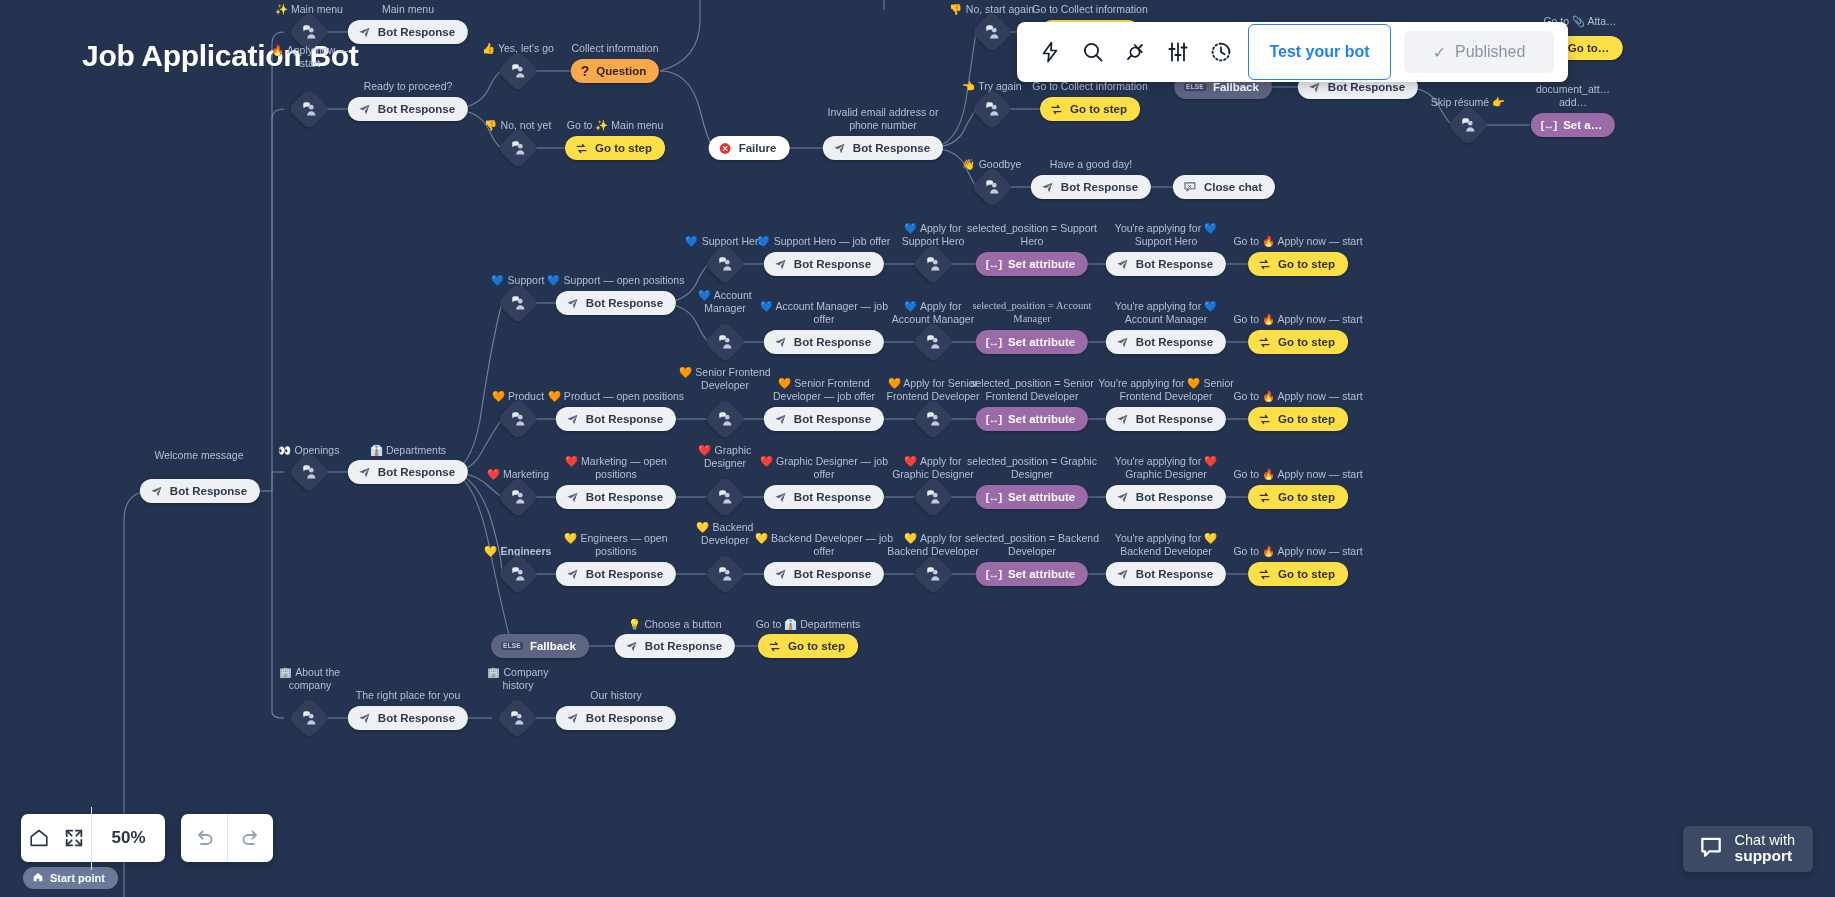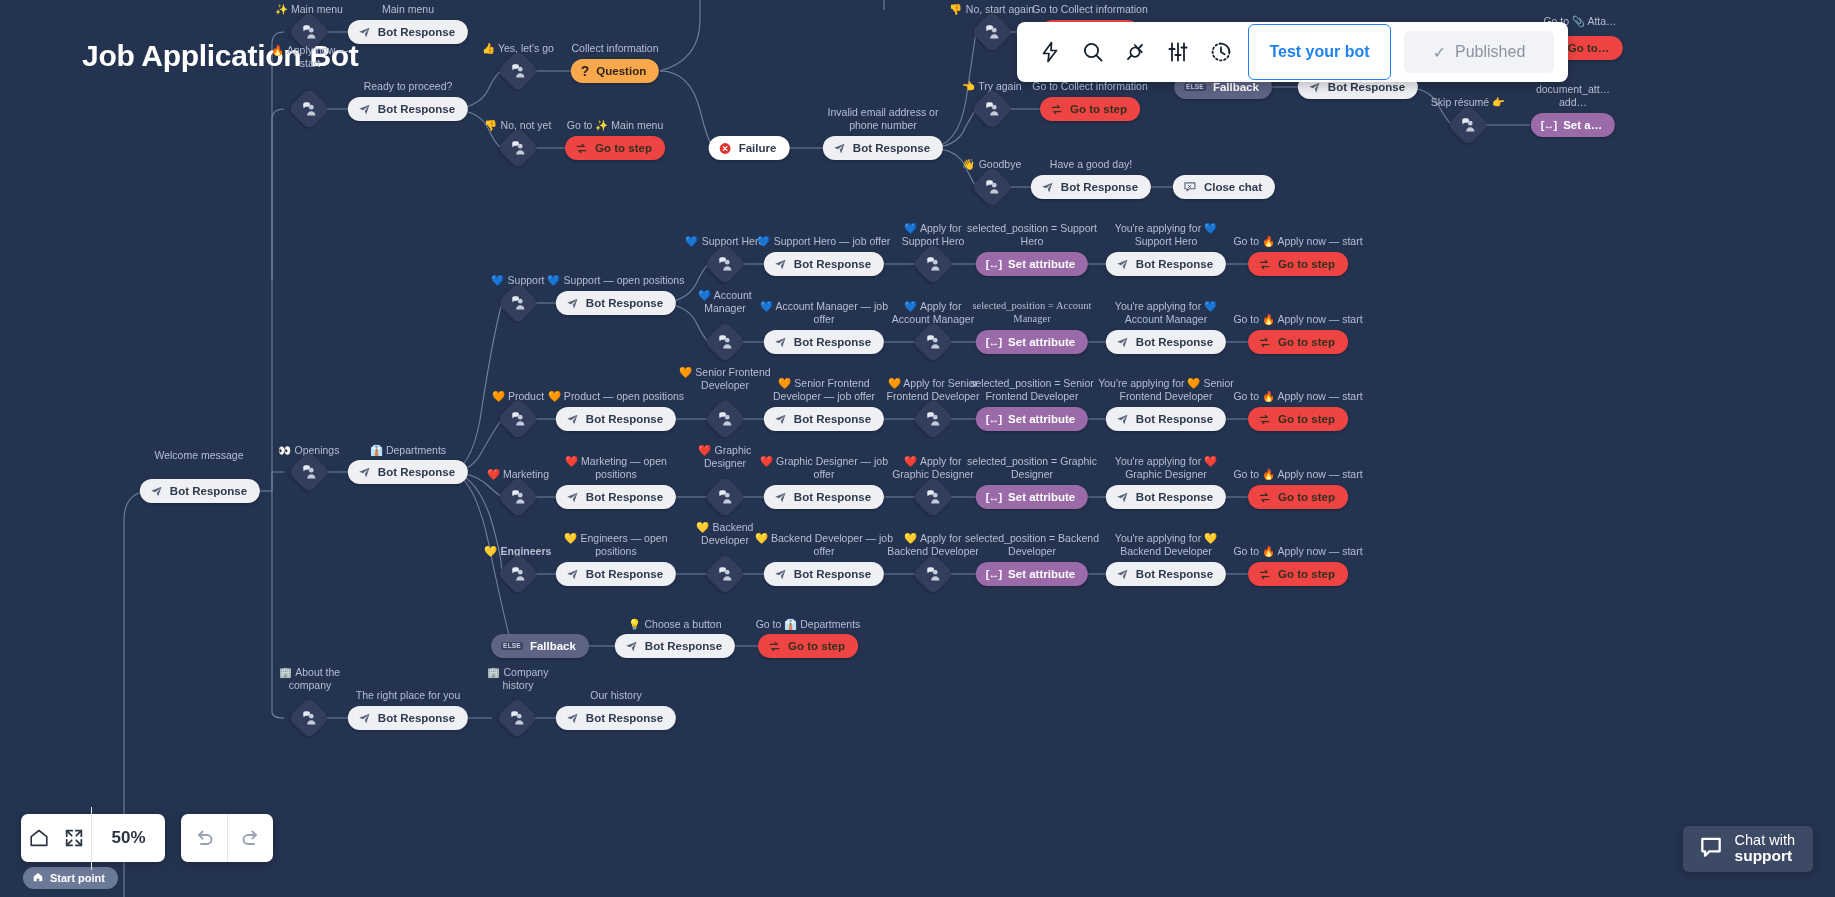--- a/index.html
+++ b/index.html
@@ -42,21 +42,21 @@
     border-radius: 14px;
     font-size: 11.5px;
     font-weight: bold;
     white-space: nowrap;
     transform: translate(-50%, -50%);
     box-shadow: 0 1px 3px rgba(0,0,0,.30);
   }
   .chip .ico { display: flex; align-items: center; flex: 0 0 auto; }
   .chip-bot      { background: #eef0f4; color: #2f3a4e; }
   .chip-question { background: #f9a94b; color: #30251a; }
-  .chip-goto     { background: #ef4444; color: #34301c; }
+  .chip-goto     { background: #fde047; color: #34301c; }
   .chip-failure  { background: #ffffff; color: #2f3a4e; }
   .chip-close    { background: #eef0f4; color: #2f3a4e; }
   .chip-attr     { background: #9b6aa8; color: #ffffff; }
   .chip-fallback { background: #5d6484; color: #ffffff; }
 
   .fb-badge {
     font-size: 6.5px; font-weight: bold; letter-spacing: .2px;
     background: #3d4566; color: #c9cee0;
     border-radius: 2px; padding: 1px 2px; line-height: 1;
   }

